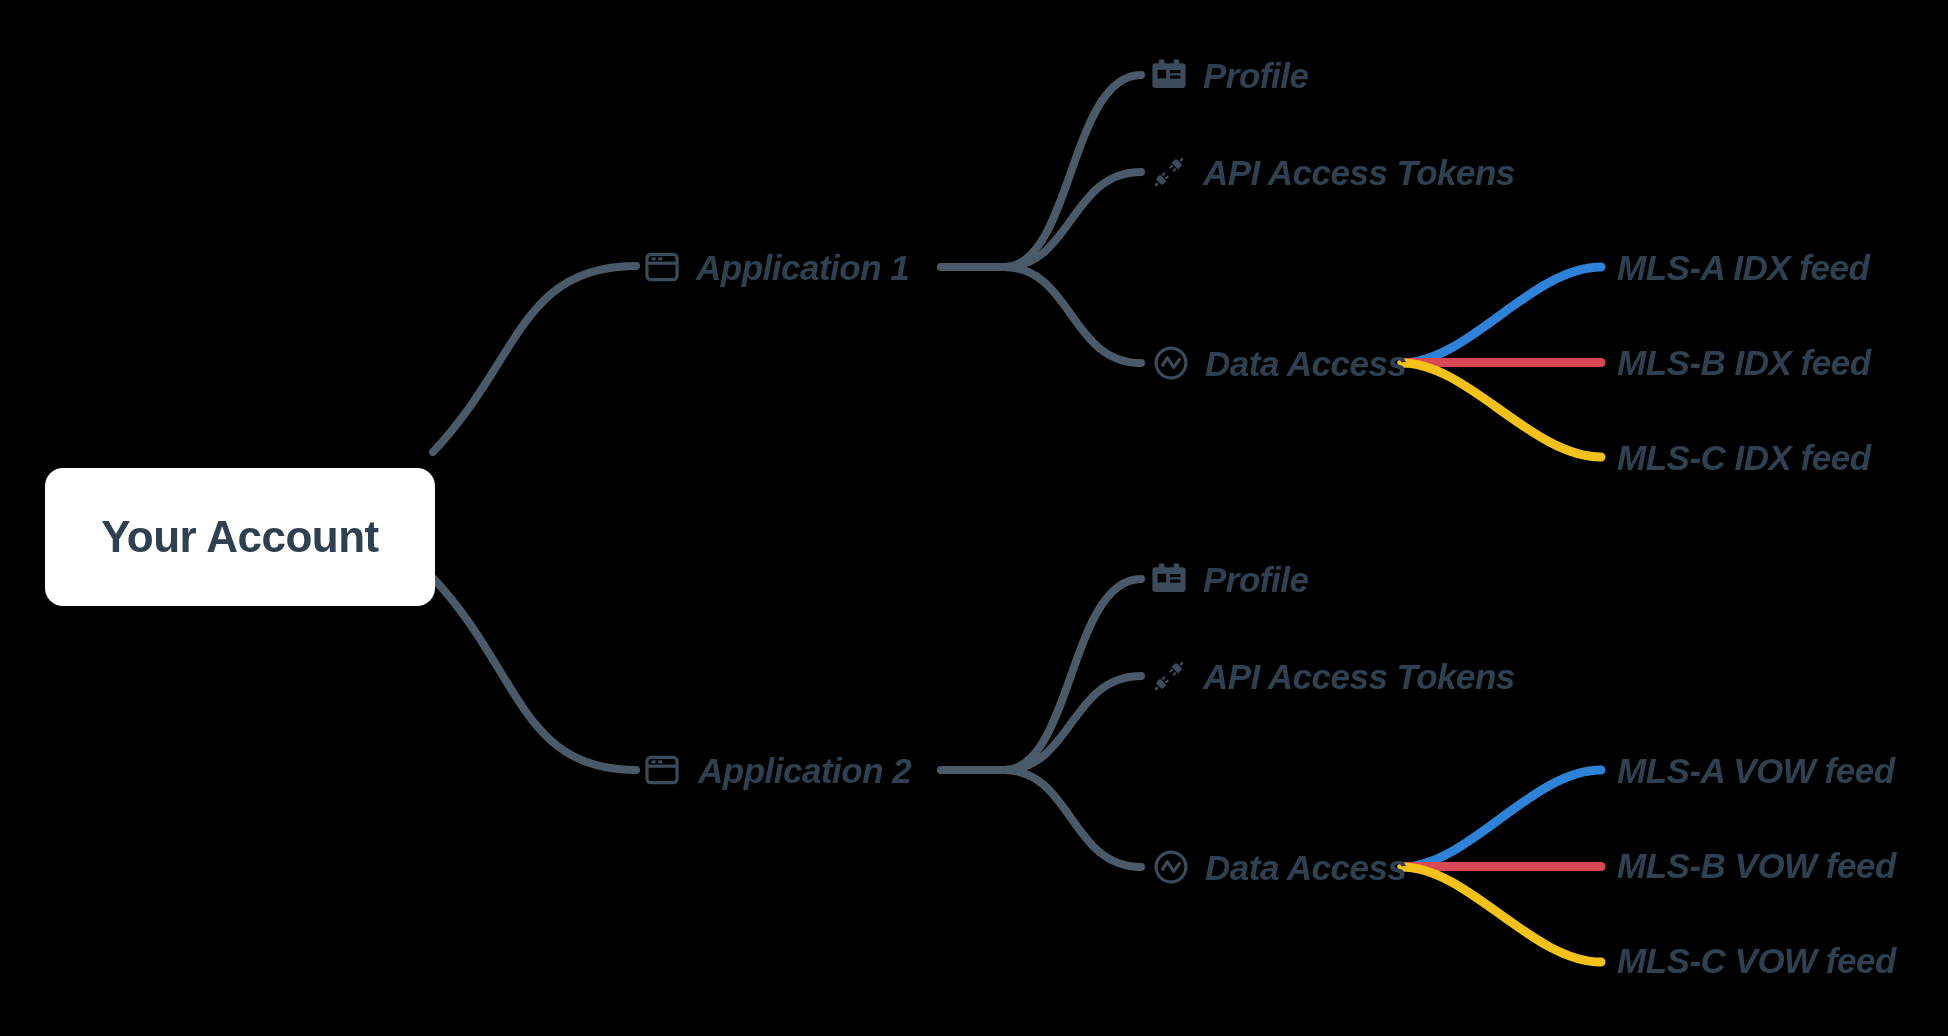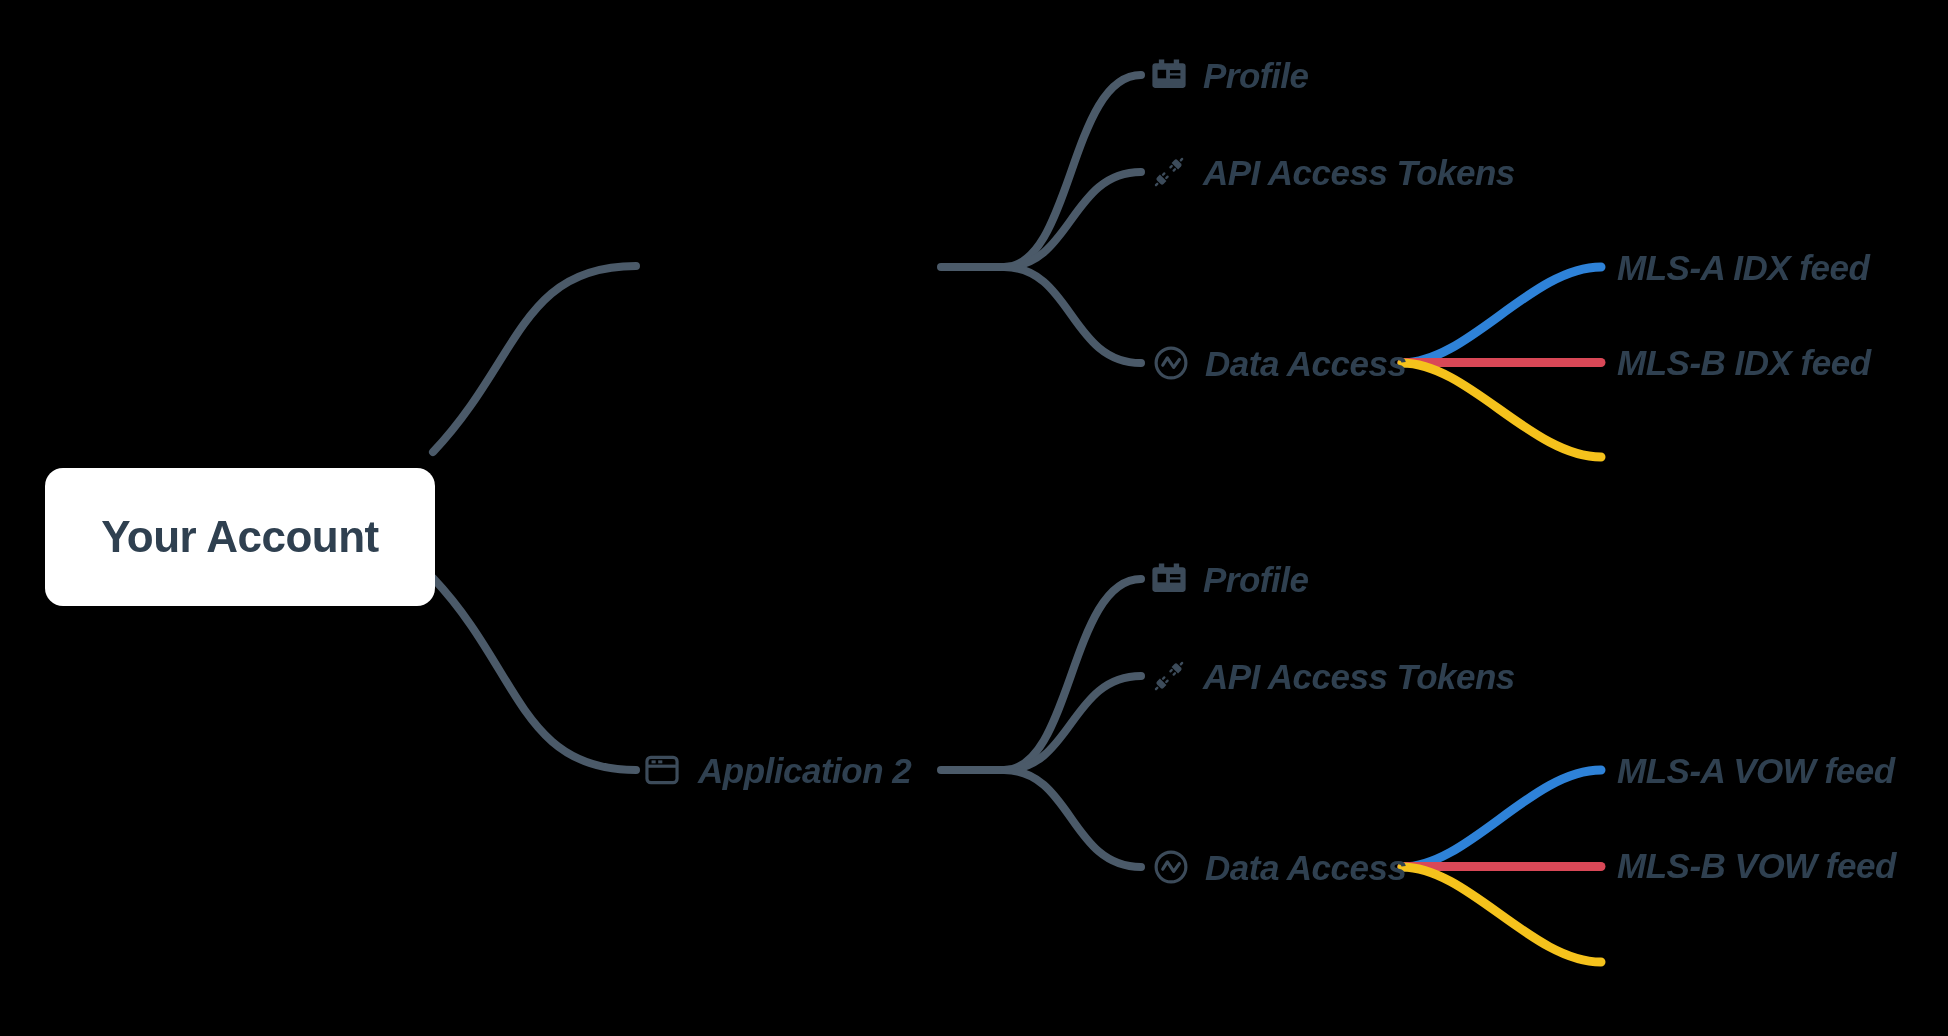--- a/index.html
+++ b/index.html
@@ -79,20 +79,31 @@
 
     <path class="edge-blue" d="M 1402 867 C 1468 867 1532 770 1601 770"></path>
     <path class="edge-red" d="M 1402 866.5 H 1601"></path>
     <path class="edge-yellow" d="M 1402 867 C 1468 867 1532 962 1601 962"></path>
   </svg>
 
   <div class="root-node">
     <span class="label">Your Account</span>
   </div>
 
+  <div class="node" style="left:643px; top:267px;">
+    <span class="icon">
+      <svg width="38" height="38" viewBox="0 0 24 24">
+        <rect class="st" x="2.5" y="4" width="19" height="16" rx="2.5" stroke-width="2.2"></rect>
+        <line class="st" x1="2.5" y1="9.6" x2="21.5" y2="9.6" stroke-width="2.2"></line>
+        <rect class="fl" x="5.4" y="5.9" width="2.6" height="1.9"></rect>
+        <rect class="fl" x="9.6" y="5.9" width="2.6" height="1.9"></rect>
+      </svg>
+    </span>
+    <span class="label">Application 1</span>
+  </div>
 
   <div class="node" style="left:1150px; top:75px;">
     <span class="icon">
       <svg width="38" height="38" viewBox="0 0 24 24">
         <rect class="fl" x="5.6" y="2.2" width="3.4" height="4"></rect>
         <rect class="fl" x="15" y="2.2" width="3.4" height="4"></rect>
         <rect class="fl" x="1.5" y="4.6" width="21" height="15.6" rx="2"></rect>
         <rect class="cut" x="4.8" y="8.7" width="5.4" height="5.4"></rect>
         <rect class="cut" x="12.6" y="8.9" width="6.6" height="2"></rect>
         <rect class="cut" x="12.6" y="12.3" width="6.6" height="2"></rect>
@@ -128,20 +139,23 @@
     </span>
     <span class="label">Data Access</span>
   </div>
 
   <div class="node" style="left:1617px; top:362px;">
     <span class="label">MLS-B IDX feed</span>
   </div>
   <div class="node" style="left:1617px; top:267px;">
     <span class="label">MLS-A IDX feed</span>
   </div>
+  <div class="node" style="left:1617px; top:457px;">
+    <span class="label">MLS-C IDX feed</span>
+  </div>
 
   <div class="node" style="left:643px; top:770px;gap:17px;">
     <span class="icon">
       <svg width="38" height="38" viewBox="0 0 24 24">
         <rect class="st" x="2.5" y="4" width="19" height="16" rx="2.5" stroke-width="2.2"></rect>
         <line class="st" x1="2.5" y1="9.6" x2="21.5" y2="9.6" stroke-width="2.2"></line>
         <rect class="fl" x="5.4" y="5.9" width="2.6" height="1.9"></rect>
         <rect class="fl" x="9.6" y="5.9" width="2.6" height="1.9"></rect>
       </svg>
     </span>
@@ -189,14 +203,17 @@
     </span>
     <span class="label">Data Access</span>
   </div>
 
   <div class="node" style="left:1617px; top:865px;">
     <span class="label">MLS-B VOW feed</span>
   </div>
   <div class="node" style="left:1617px; top:770px;">
     <span class="label">MLS-A VOW feed</span>
   </div>
+  <div class="node" style="left:1617px; top:960px;">
+    <span class="label">MLS-C VOW feed</span>
+  </div>
 
 </div>
 
 </body></html>

